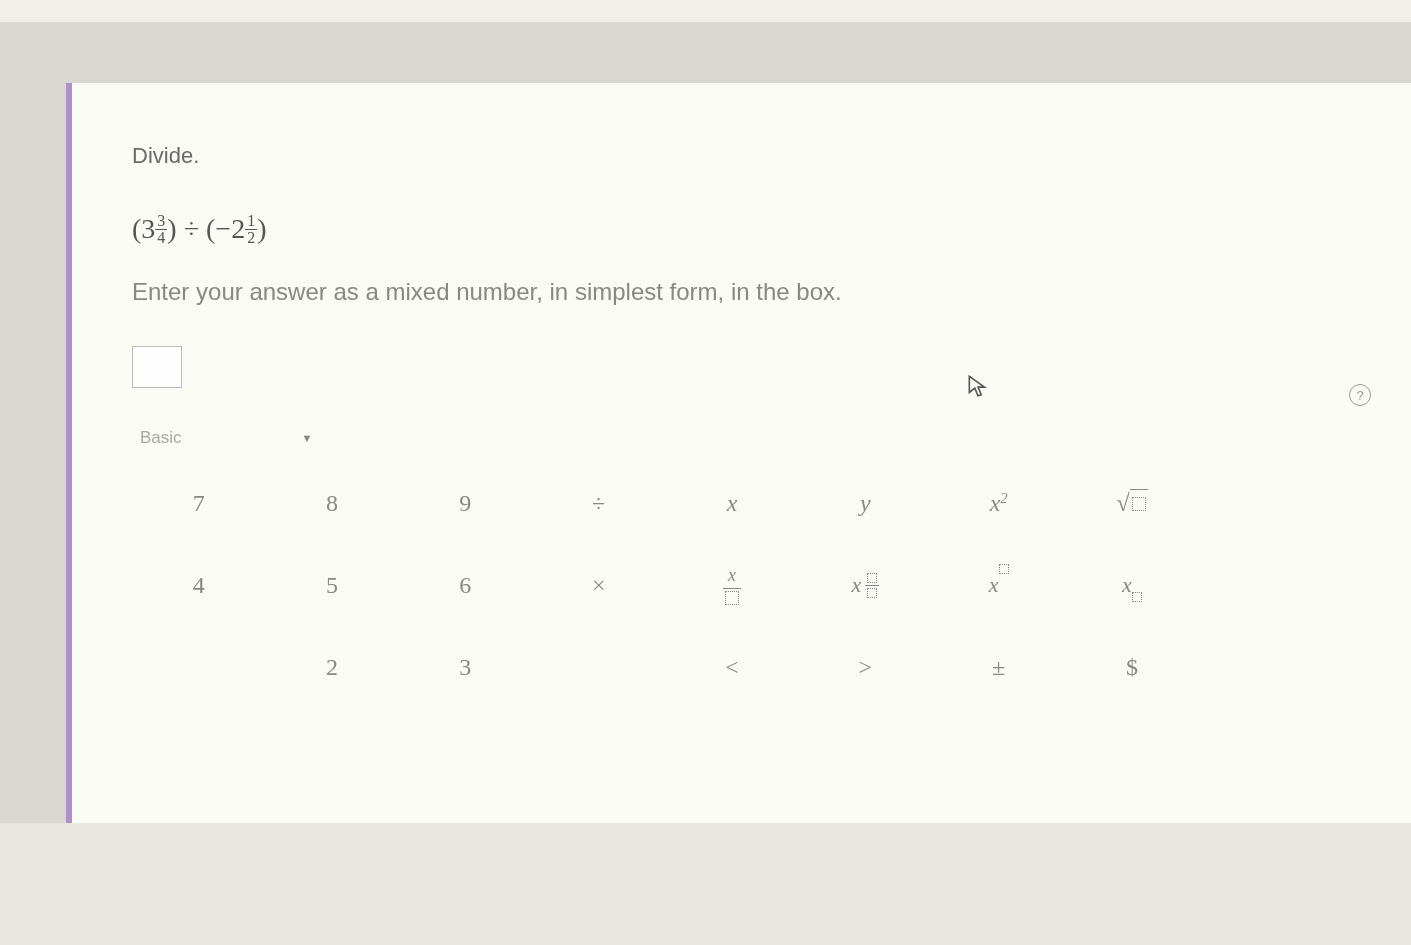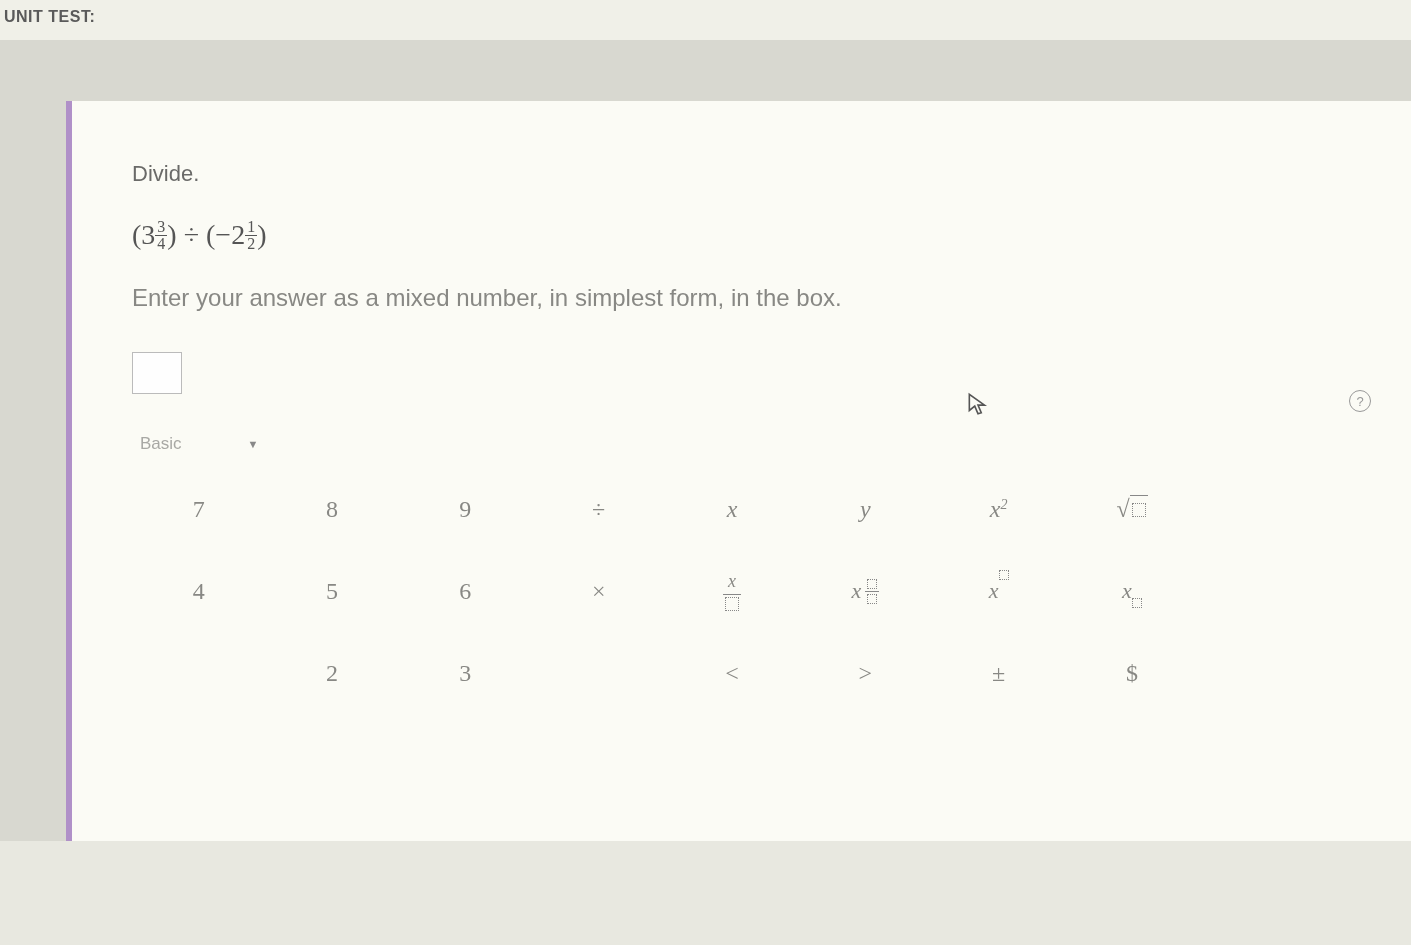--- a/index.html
+++ b/index.html
@@ -43,21 +43,21 @@
       margin-top: 40px;
       margin-left: 50px;
       padding: 60px 30px 0 60px;
       min-height: 740px;
       position: relative;
       border-left: 6px solid #b090c8;
     }
     .instruction {
       font-size: 22px;
       color: #6a6a68;
-      margin-bottom: 32px;
+      margin-bottom: 44px;
     }
     .expression {
       font-family: 'Times New Roman', serif;
       font-size: 28px;
       color: #555;
       margin-bottom: 30px;
     }
     .frac {
       display: inline-block;
       vertical-align: middle;
@@ -93,21 +93,21 @@
     }
     .keypad-header {
       display: flex;
       align-items: center;
       padding-bottom: 10px;
       position: relative;
     }
     .dropdown-selector {
       display: flex;
       align-items: center;
-      gap: 66px;
+      gap: 120px;
       font-size: 17px;
       color: #a8a8a4;
       padding: 4px 8px;
       cursor: pointer;
     }
     .dropdown-arrow {
       font-size: 11px;
       color: #888;
     }
     .help-icon {
@@ -210,21 +210,20 @@
       right: 420px;
       font-size: 28px;
       color: #555;
       pointer-events: none;
     }
   </style>
 </head>
 <body>
 
 <div class="header-section">
-  <div class="unit-label">UNIT TEST:</div>
 </div>
 
 <div class="content-wrapper">
   <div class="card">
 
     <div class="instruction">Divide.</div>
 
     <div class="expression">
       <span>(</span><span>3</span><span class="frac"><span class="num">3</span><span class="den">4</span></span><span>)</span><span> ÷ </span><span>(</span><span>−</span><span>2</span><span class="frac"><span class="num">1</span><span class="den">2</span></span><span>)</span>
     </div>

